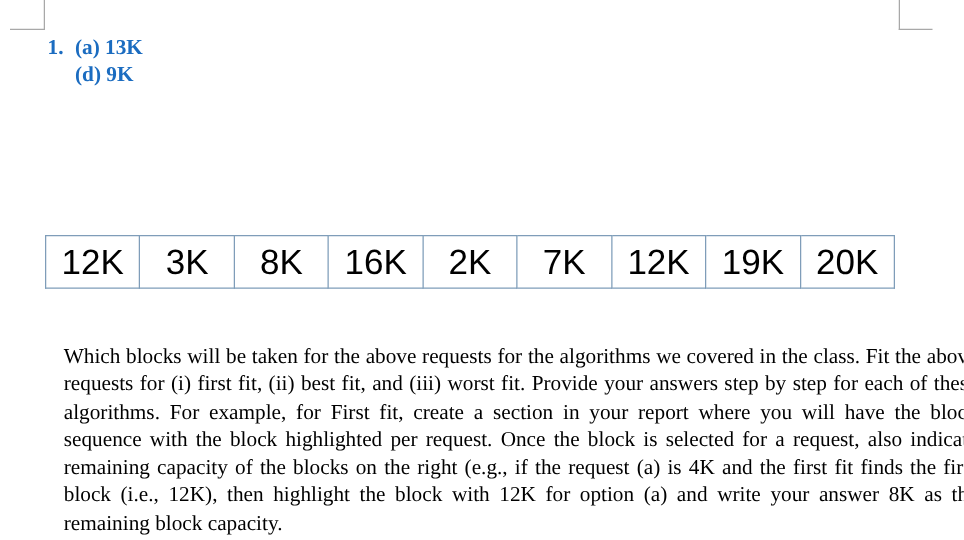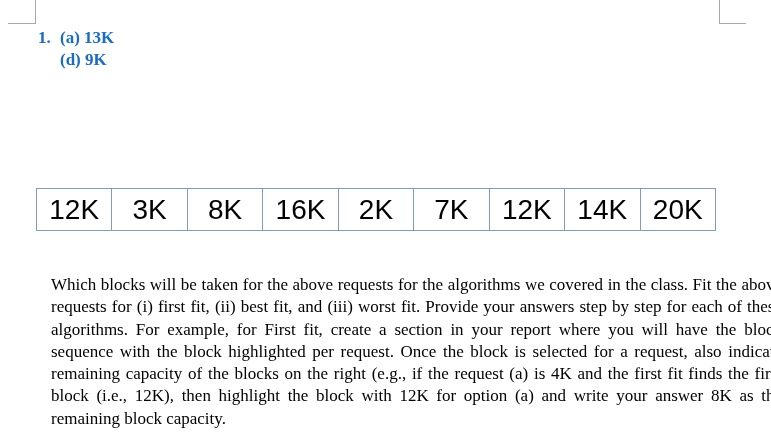--- a/index.html
+++ b/index.html
@@ -66,21 +66,21 @@
   <table class="blocks">
     <tbody>
       <tr>
         <td>12K</td>
         <td>3K</td>
         <td>8K</td>
         <td>16K</td>
         <td>2K</td>
         <td>7K</td>
         <td>12K</td>
-        <td>14K</td>
+        <td>19K</td>
         <td>20K</td>
       </tr>
     </tbody>
   </table>
 
   <p class="instructions">Which blocks will be taken for the above requests for the algorithms we covered in the class. Fit the above requests for (i) first fit, (ii) best fit, and (iii) worst fit. Provide your answers step by step for each of these algorithms. For example, for First fit, create a section in your report where you will have the block sequence with the block highlighted per request. Once the block is selected for a request, also indicate remaining capacity of the blocks on the right (e.g., if the request (a) is 4K and the first fit finds the first block (i.e., 12K), then highlight the block with 12K for option (a) and write your answer 8K as the remaining block capacity.</p>
 
 </div>
 
 </body></html>

